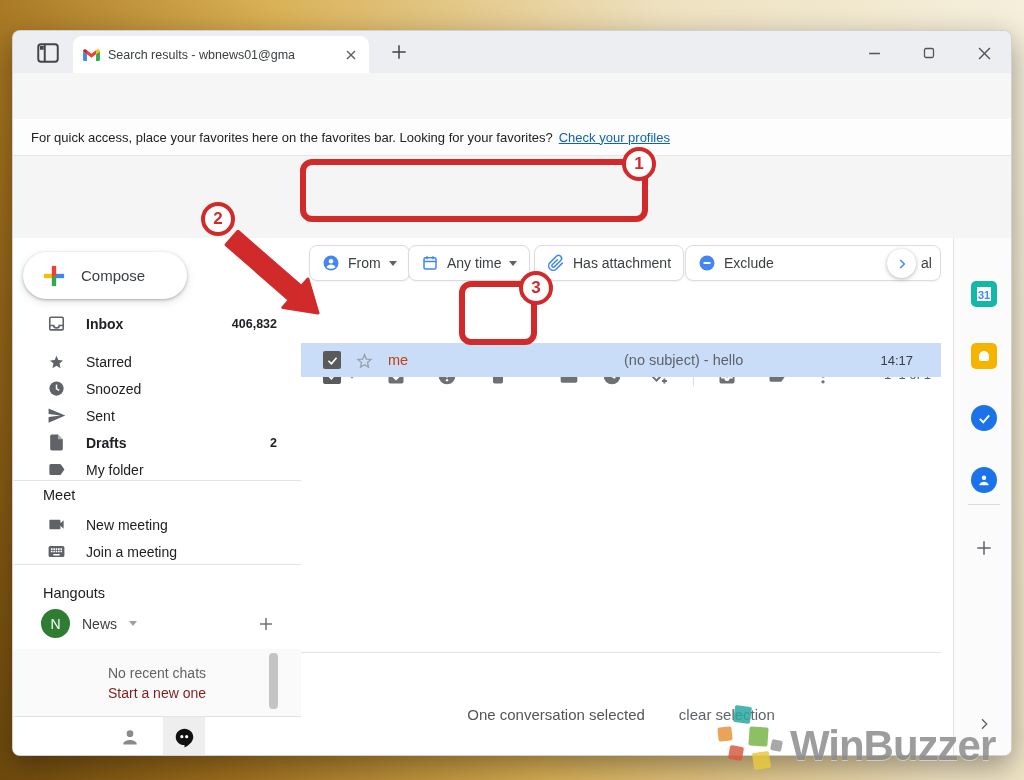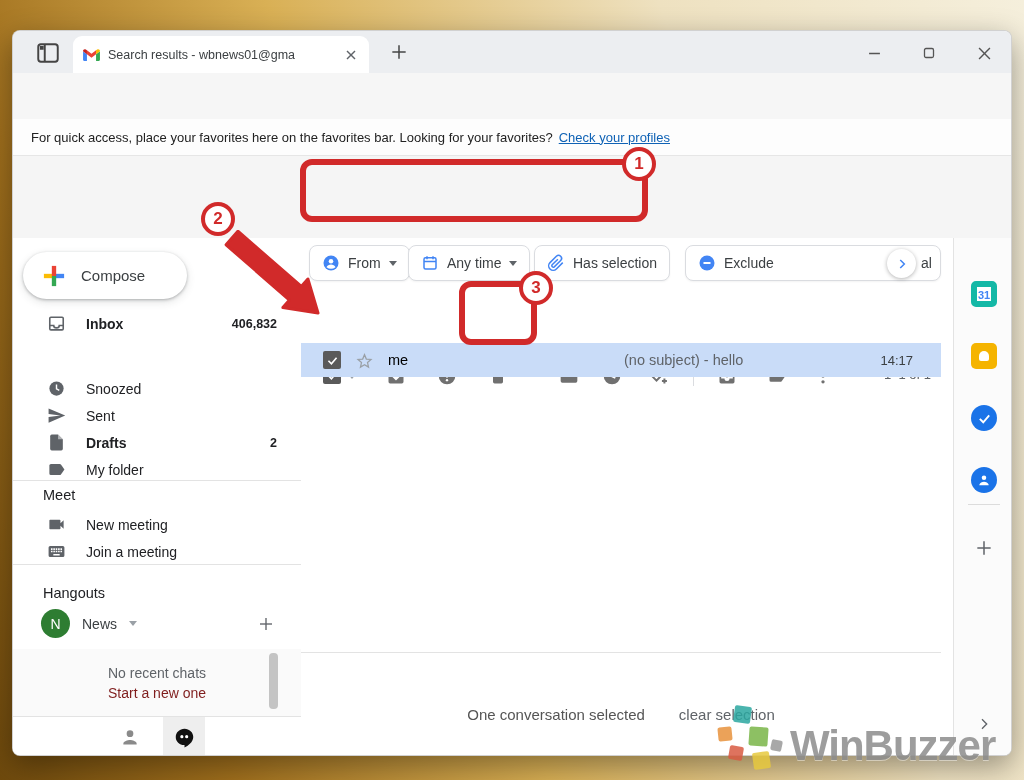--- a/index.html
+++ b/index.html
@@ -95,21 +95,21 @@
   .chip .cic { width:18px; height:18px; color:#4285f4; flex:0 0 auto;}
   .chipscroll { position:absolute; left:586px; top:11px; width:29px; height:29px; border-radius:50%; background:#fff;
     box-shadow:0 1px 4px rgba(0,0,0,.3); display:flex; align-items:center; justify-content:center; color:#4285f4;}
   .chip-frag { position:absolute; left:620px; top:17px; font-size:14px; color:#3c4043;}
   .ltool { position:absolute; left:0; top:59px; width:652px; height:40px; display:flex; align-items:center; }
   .tico { position:absolute; width:20px; height:20px; color:#707070; }
   .cb { width:18px; height:18px; background:#5a5a5a; border-radius:2px; display:flex; align-items:center; justify-content:center;}
   .range { position:absolute; right:22px; top:70px; font-size:13px; color:#5f6368;}
   .erow { position:absolute; left:0; top:105px; width:640px; height:34px; background:#c9dcf8;
     display:flex; align-items:center; font-size:14.5px; }
-  .erow .sender { color:#000000; width:150px;}
+  .erow .sender { color:#c2410c; width:150px;}
   .erow .subj { color:#5f6368; }
   .erow .time { margin-left:auto; margin-right:28px; color:#3c4043; font-size:13px;}
   .listdiv { position:absolute; left:0; top:414px; width:640px; height:1px; background:#e3e3e3;}
   .mfooter { position:absolute; left:0; top:468px; width:640px; display:flex; justify-content:center; gap:34px;
     font-size:15px; color:#555;}
   .mfooter .clr { color:#5f6368;}
   
   .rbar { position:absolute; left:940px; top:0; width:60px; height:519px; background:#fbfbfb; border-left:1px solid #e3e3e3;}
   .ric { position:absolute; left:17px; width:26px; height:26px;}
   .cal { background:#fff; border:6px solid #14b8a6; border-radius:5px; color:#4285f4; font-size:11px; font-weight:700;
@@ -348,20 +348,26 @@
       </div>
 
       <div class="navitem bold" style="top:72px">
         <svg class="ic" viewBox="0 0 24 24" fill="none" stroke="#5f6368" stroke-width="2">
             <rect x="3.5" y="4" width="17" height="16" rx="1.5"></rect>
             <path d="M3.5 14.5h5c0 1.7 1.6 3 3.5 3s3.5-1.3 3.5-3h5" fill="none"></path>
           </svg>
         <span>Inbox</span>
         <span class="cnt">406,832</span>
       </div>
+      <div class="navitem" style="top:110px">
+        <svg class="ic" viewBox="0 0 24 24" fill="#5f6368">
+            <path d="M12 17.3l-5.1 3.1 1.3-5.8-4.4-3.9 5.9-.5L12 4.6l2.3 5.6 5.9.5-4.4 3.9 1.3 5.8z"></path>
+          </svg>
+        <span>Starred</span>
+      </div>
       <div class="navitem" style="top:137px">
         <svg class="ic" viewBox="0 0 24 24" fill="#5f6368">
             <circle cx="12" cy="12" r="9"></circle>
             <polyline points="12 7 12 12.5 15.5 14.5" fill="none" stroke="#fff" stroke-width="1.8"></polyline>
           </svg>
         <span>Snoozed</span>
       </div>
       <div class="navitem" style="top:164px">
         <svg class="ic" viewBox="0 0 24 24" fill="#5f6368">
             <path d="M2 21l21-9L2 3v7l15 2-15 2z"></path>
@@ -450,21 +456,21 @@
             <line x1="8" y1="3" x2="8" y2="7"></line>
             <line x1="16" y1="3" x2="16" y2="7"></line>
           </svg>
         <span>Any time</span>
         <div class="caret" style="border-top-color:#5f6368"></div>
       </div>
       <div class="chip" style="left:233px">
         <svg class="cic" viewBox="0 0 24 24" fill="none" stroke="#4285f4" stroke-width="2">
             <path d="M21 11.5l-8.5 8.5a6 6 0 0 1-8.5-8.5L12.5 3a4 4 0 0 1 5.7 5.7l-8.5 8.5a2 2 0 0 1-2.8-2.8L14.5 7"></path>
           </svg>
-        <span>Has selection</span>
+        <span>Has attachment</span>
       </div>
       <div class="chip" style="left:384px; width:256px">
         <svg class="cic" viewBox="0 0 24 24">
             <circle cx="12" cy="12" r="10" fill="#4285f4"></circle>
             <rect x="7" y="10.8" width="10" height="2.4" rx="1.2" fill="#fff"></rect>
           </svg>
         <span>Exclude</span>
       </div>
       <div class="chipscroll">
         <svg width="14" height="14" viewBox="0 0 24 24" fill="none" stroke="#4285f4" stroke-width="2.6">

